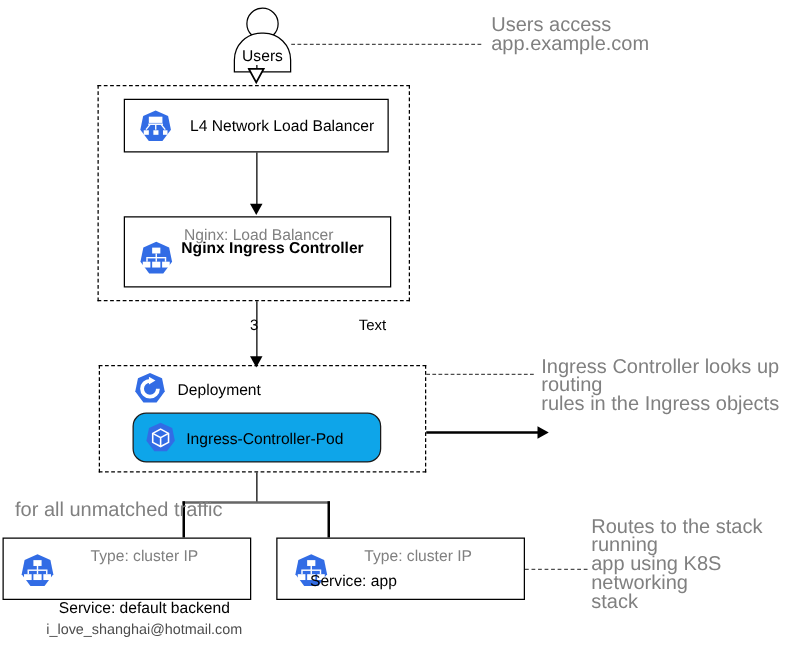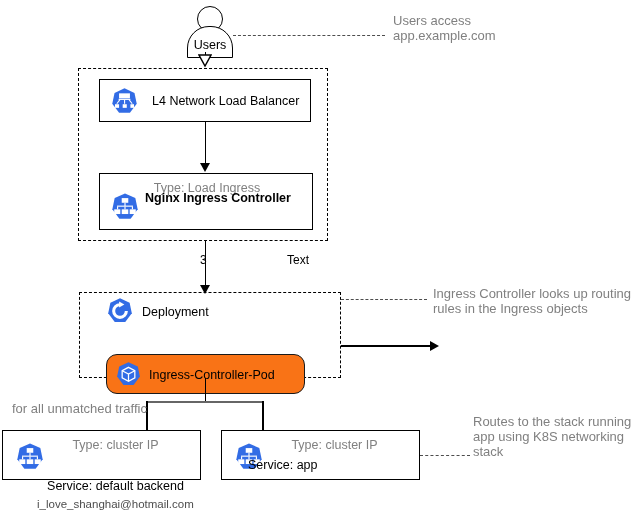--- a/index.html
+++ b/index.html
@@ -21,23 +21,22 @@
 
   
   .solid-box {
     box-sizing: border-box;
     border: 1.6px solid #000000;
     background: #ffffff;
   }
   .round-box {
     box-sizing: border-box;
     border: 1.6px solid #1a1a1a;
-    background: #f97316;
+    background: #0ea5e9;
     border-radius: 11px;
-    margin-top: 24px;
   }
   .dashed-group {
     box-sizing: border-box;
     border: 1.7px dashed #000000;
     background: transparent;
   }
 
   
   .lbl {
     font-size: 12.5px;
@@ -46,21 +45,21 @@
     white-space: nowrap;
   }
   .lbl-bold { font-weight: bold; }
   .lbl-type {
     font-size: 12.5px;
     color: #808080;
     line-height: 16px;
     white-space: nowrap;
   }
   .note {
-    font-size: 13px;
+    font-size: 16px;
     color: #808080;
     line-height: 15px;
   }
   .edge-label {
     font-size: 12px;
     color: #000000;
     line-height: 14px;
     white-space: nowrap;
   }
   .watermark {
@@ -148,21 +147,21 @@
       <rect x="28" y="38" width="9" height="8" fill="#ffffff"></rect>
       <rect x="45" y="38" width="8" height="8" fill="#ffffff"></rect>
     </svg>
     <div class="abs lbl" style="left:52px; top:13px;">L4 Network Load Balancer</div>
   </div>
 
   <div class="abs v-line" style="left:204.5px; top:122px; height:44px;"></div>
   <div class="abs arrow-down-solid" style="left:200px; top:163px;"></div>
 
   <div class="abs solid-box" style="left:99px; top:173px; width:214px; height:57px;">
-    <div class="abs lbl-type" style="left:0px; top:6px; width:214px; text-align:center;">Type: Load Ingress</div>
+    <div class="abs lbl-type" style="left:0px; top:6px; width:214px; text-align:center;">Nginx: Load Balancer</div>
     <svg class="icon abs" style="left:10px; top:18px;" width="30" height="30" viewBox="0 0 64 64">
       <polygon points="32,3 54,13 59,37 44,57 20,57 5,37 10,13" fill="#326CE5"></polygon>
       <rect x="25" y="13" width="14" height="10" fill="#ffffff"></rect>
       <rect x="30.8" y="23" width="2.4" height="7" fill="#ffffff"></rect>
       <rect x="15" y="29" width="34" height="2.4" fill="#ffffff"></rect>
       <rect x="15" y="31" width="2.4" height="6" fill="#ffffff"></rect>
       <rect x="30.8" y="31" width="2.4" height="6" fill="#ffffff"></rect>
       <rect x="46.6" y="31" width="2.4" height="6" fill="#ffffff"></rect>
       <rect x="9" y="37" width="13" height="10" fill="#ffffff"></rect>
       <rect x="25" y="37" width="14" height="10" fill="#ffffff"></rect>

